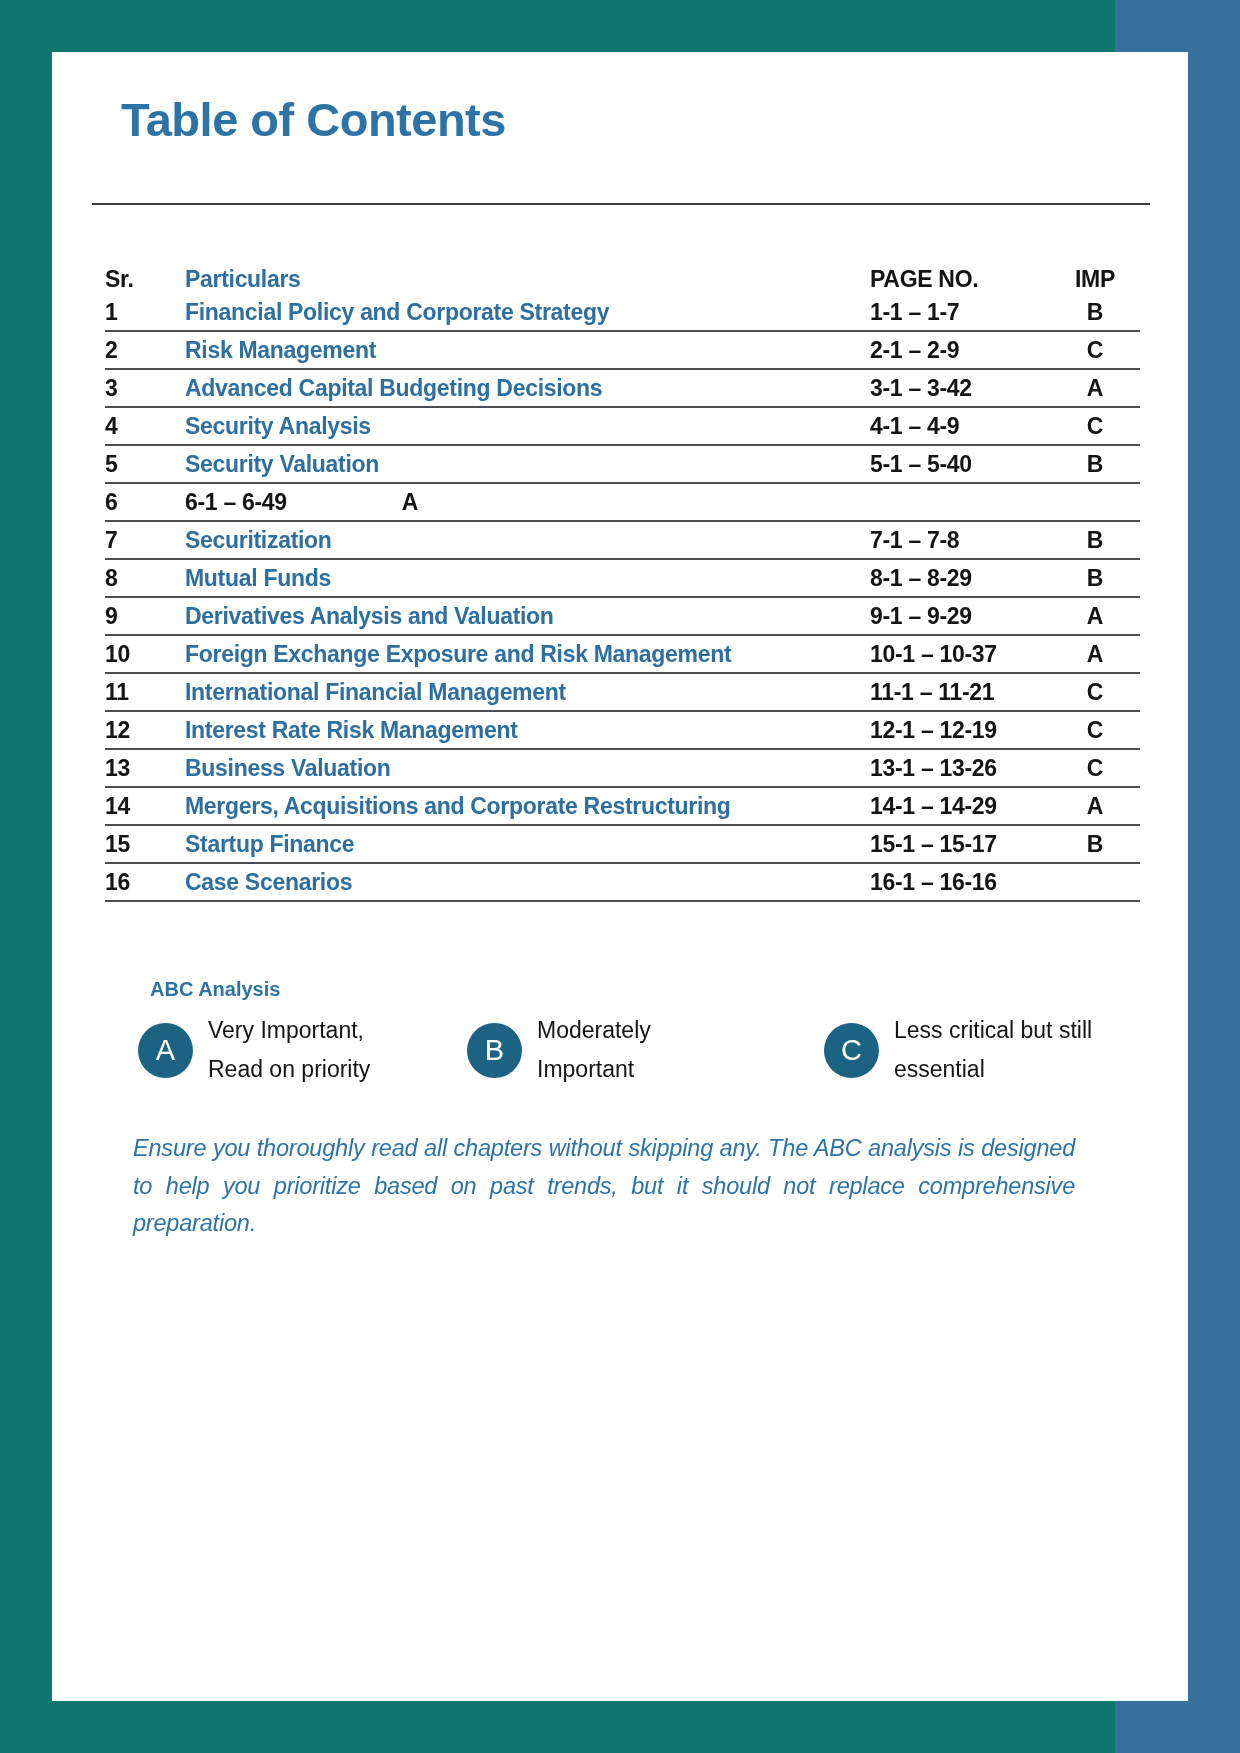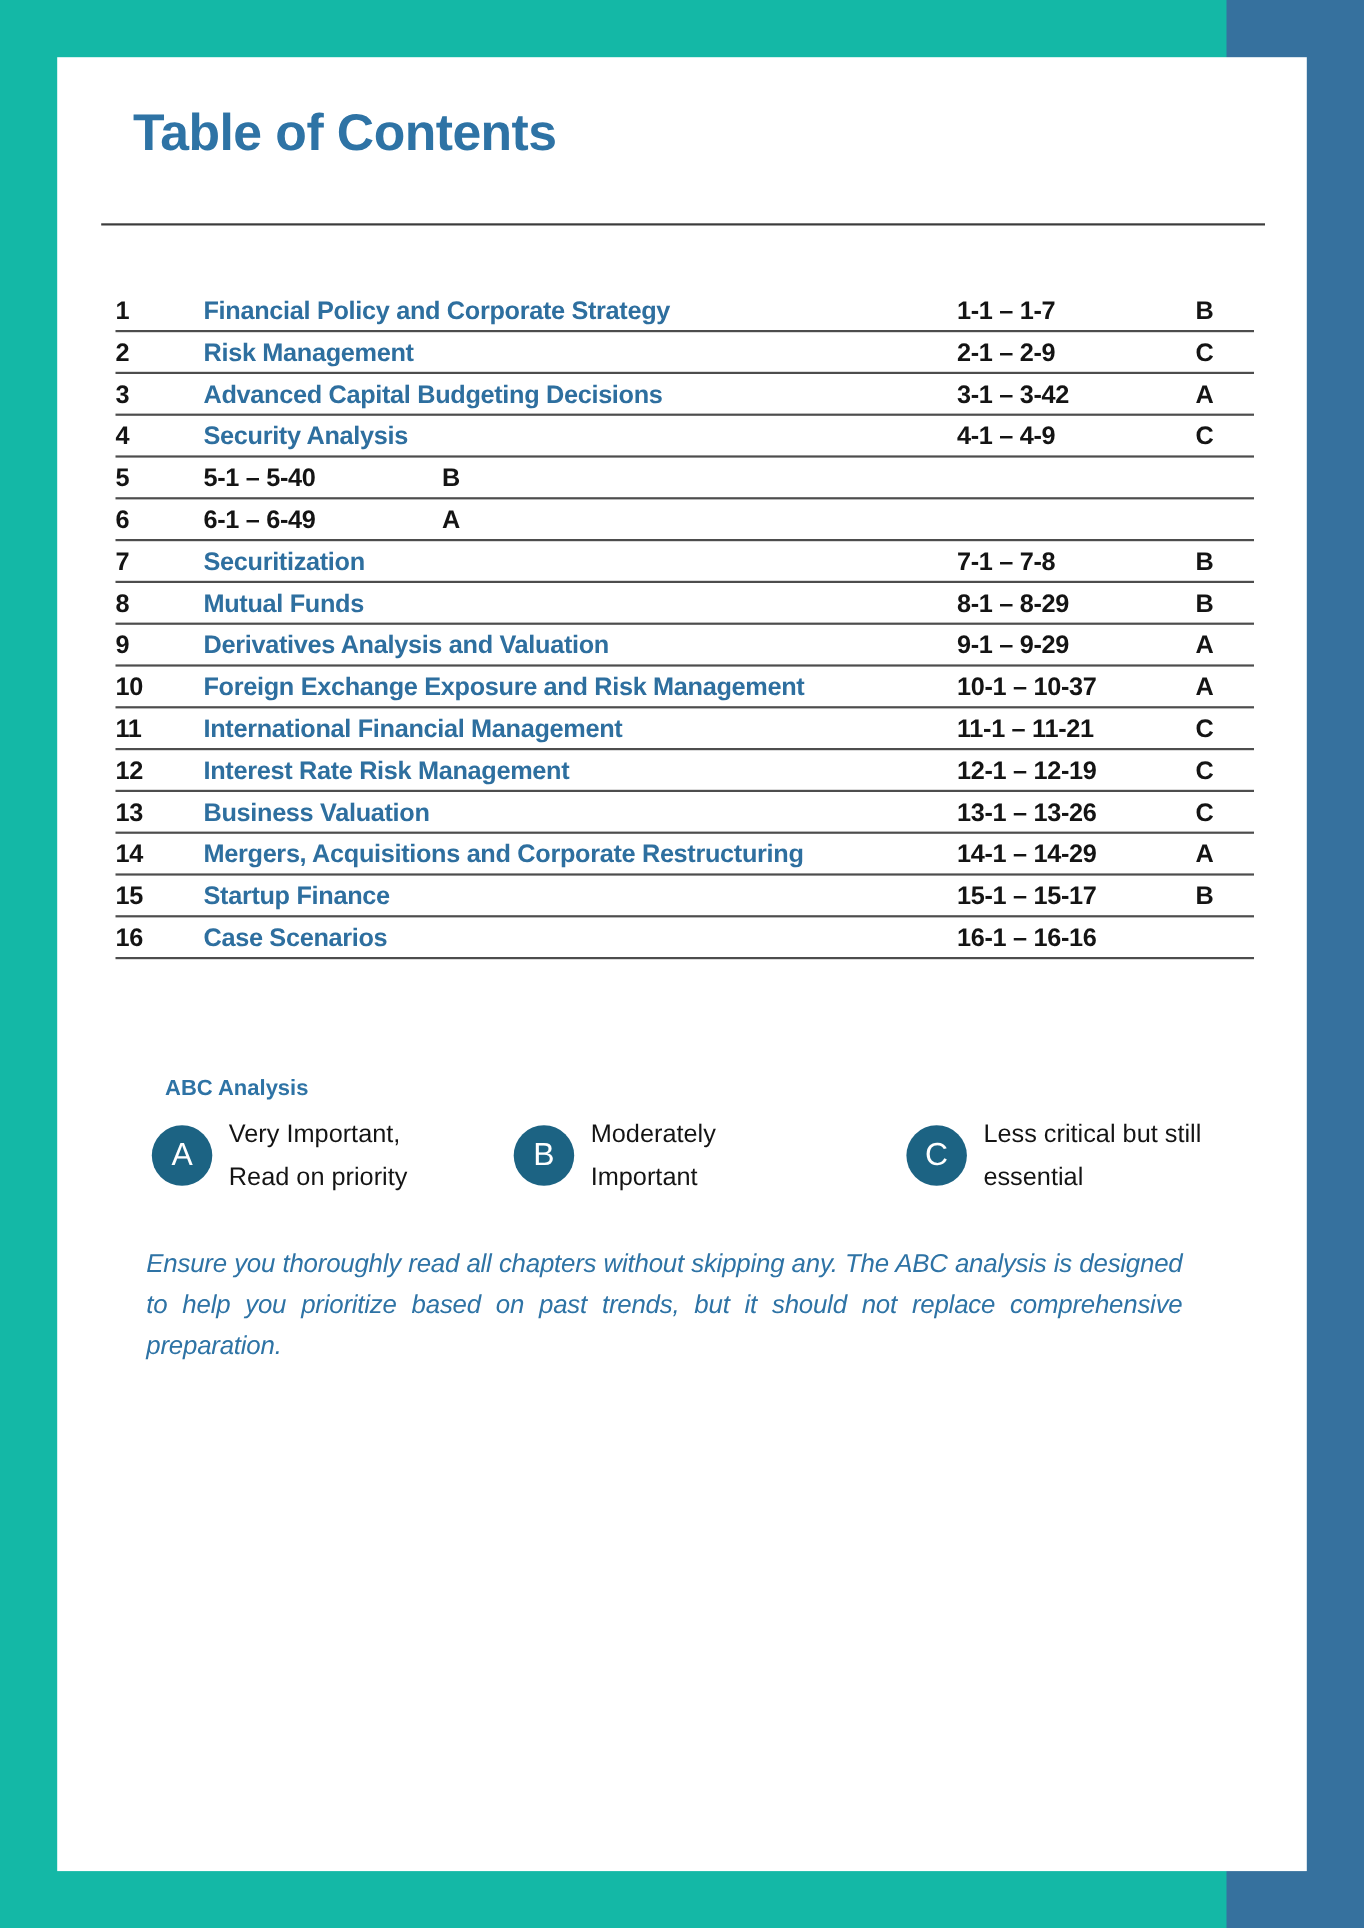--- a/index.html
+++ b/index.html
@@ -7,21 +7,21 @@
     padding: 0;
     width: 1240px;
     height: 1753px;
     font-family: "Liberation Sans", sans-serif;
     background: #36719E;
   }
   .frame {
     position: relative;
     width: 1115px;
     height: 1753px;
-    background: #14b8a6;
+    background: #0f766e;
   }
   .page {
     position: absolute;
     left: 52px;
     top: 52px;
     width: 1136px;
     height: 1649px;
     background: #ffffff;
   }
   .doc-title {
@@ -134,20 +134,26 @@
 <body>
 
 <div class="frame">
   <div class="page">
 
     <div class="doc-title">Table of Contents</div>
 
     <div class="title-rule"></div>
 
     <div class="toc-table">
+      <div class="t-row header">
+        <span class="col-sr txt-dark">Sr.</span>
+        <span class="col-part txt-blue">Particulars</span>
+        <span class="col-page txt-dark">PAGE NO.</span>
+        <span class="col-imp txt-dark">IMP</span>
+      </div>
       <div id="rows-container">
   <div class="t-row">
     <span class="col-sr txt-dark">1</span>
     <span class="col-part txt-blue">Financial Policy and Corporate Strategy</span>
     <span class="col-page txt-dark">1-1 – 1-7</span>
     <span class="col-imp txt-dark">B</span>
   </div>
 
   <div class="t-row">
     <span class="col-sr txt-dark">2</span>
@@ -165,20 +171,21 @@
 
   <div class="t-row">
     <span class="col-sr txt-dark">4</span>
     <span class="col-part txt-blue">Security Analysis</span>
     <span class="col-page txt-dark">4-1 – 4-9</span>
     <span class="col-imp txt-dark">C</span>
   </div>
 
   <div class="t-row">
     <span class="col-sr txt-dark">5</span>
+    <span class="col-part txt-blue">Security Valuation</span>
     <span class="col-page txt-dark">5-1 – 5-40</span>
     <span class="col-imp txt-dark">B</span>
   </div>
 
   <div class="t-row">
     <span class="col-sr txt-dark">6</span>
     <span class="col-page txt-dark">6-1 – 6-49</span>
     <span class="col-imp txt-dark">A</span>
   </div>
 

